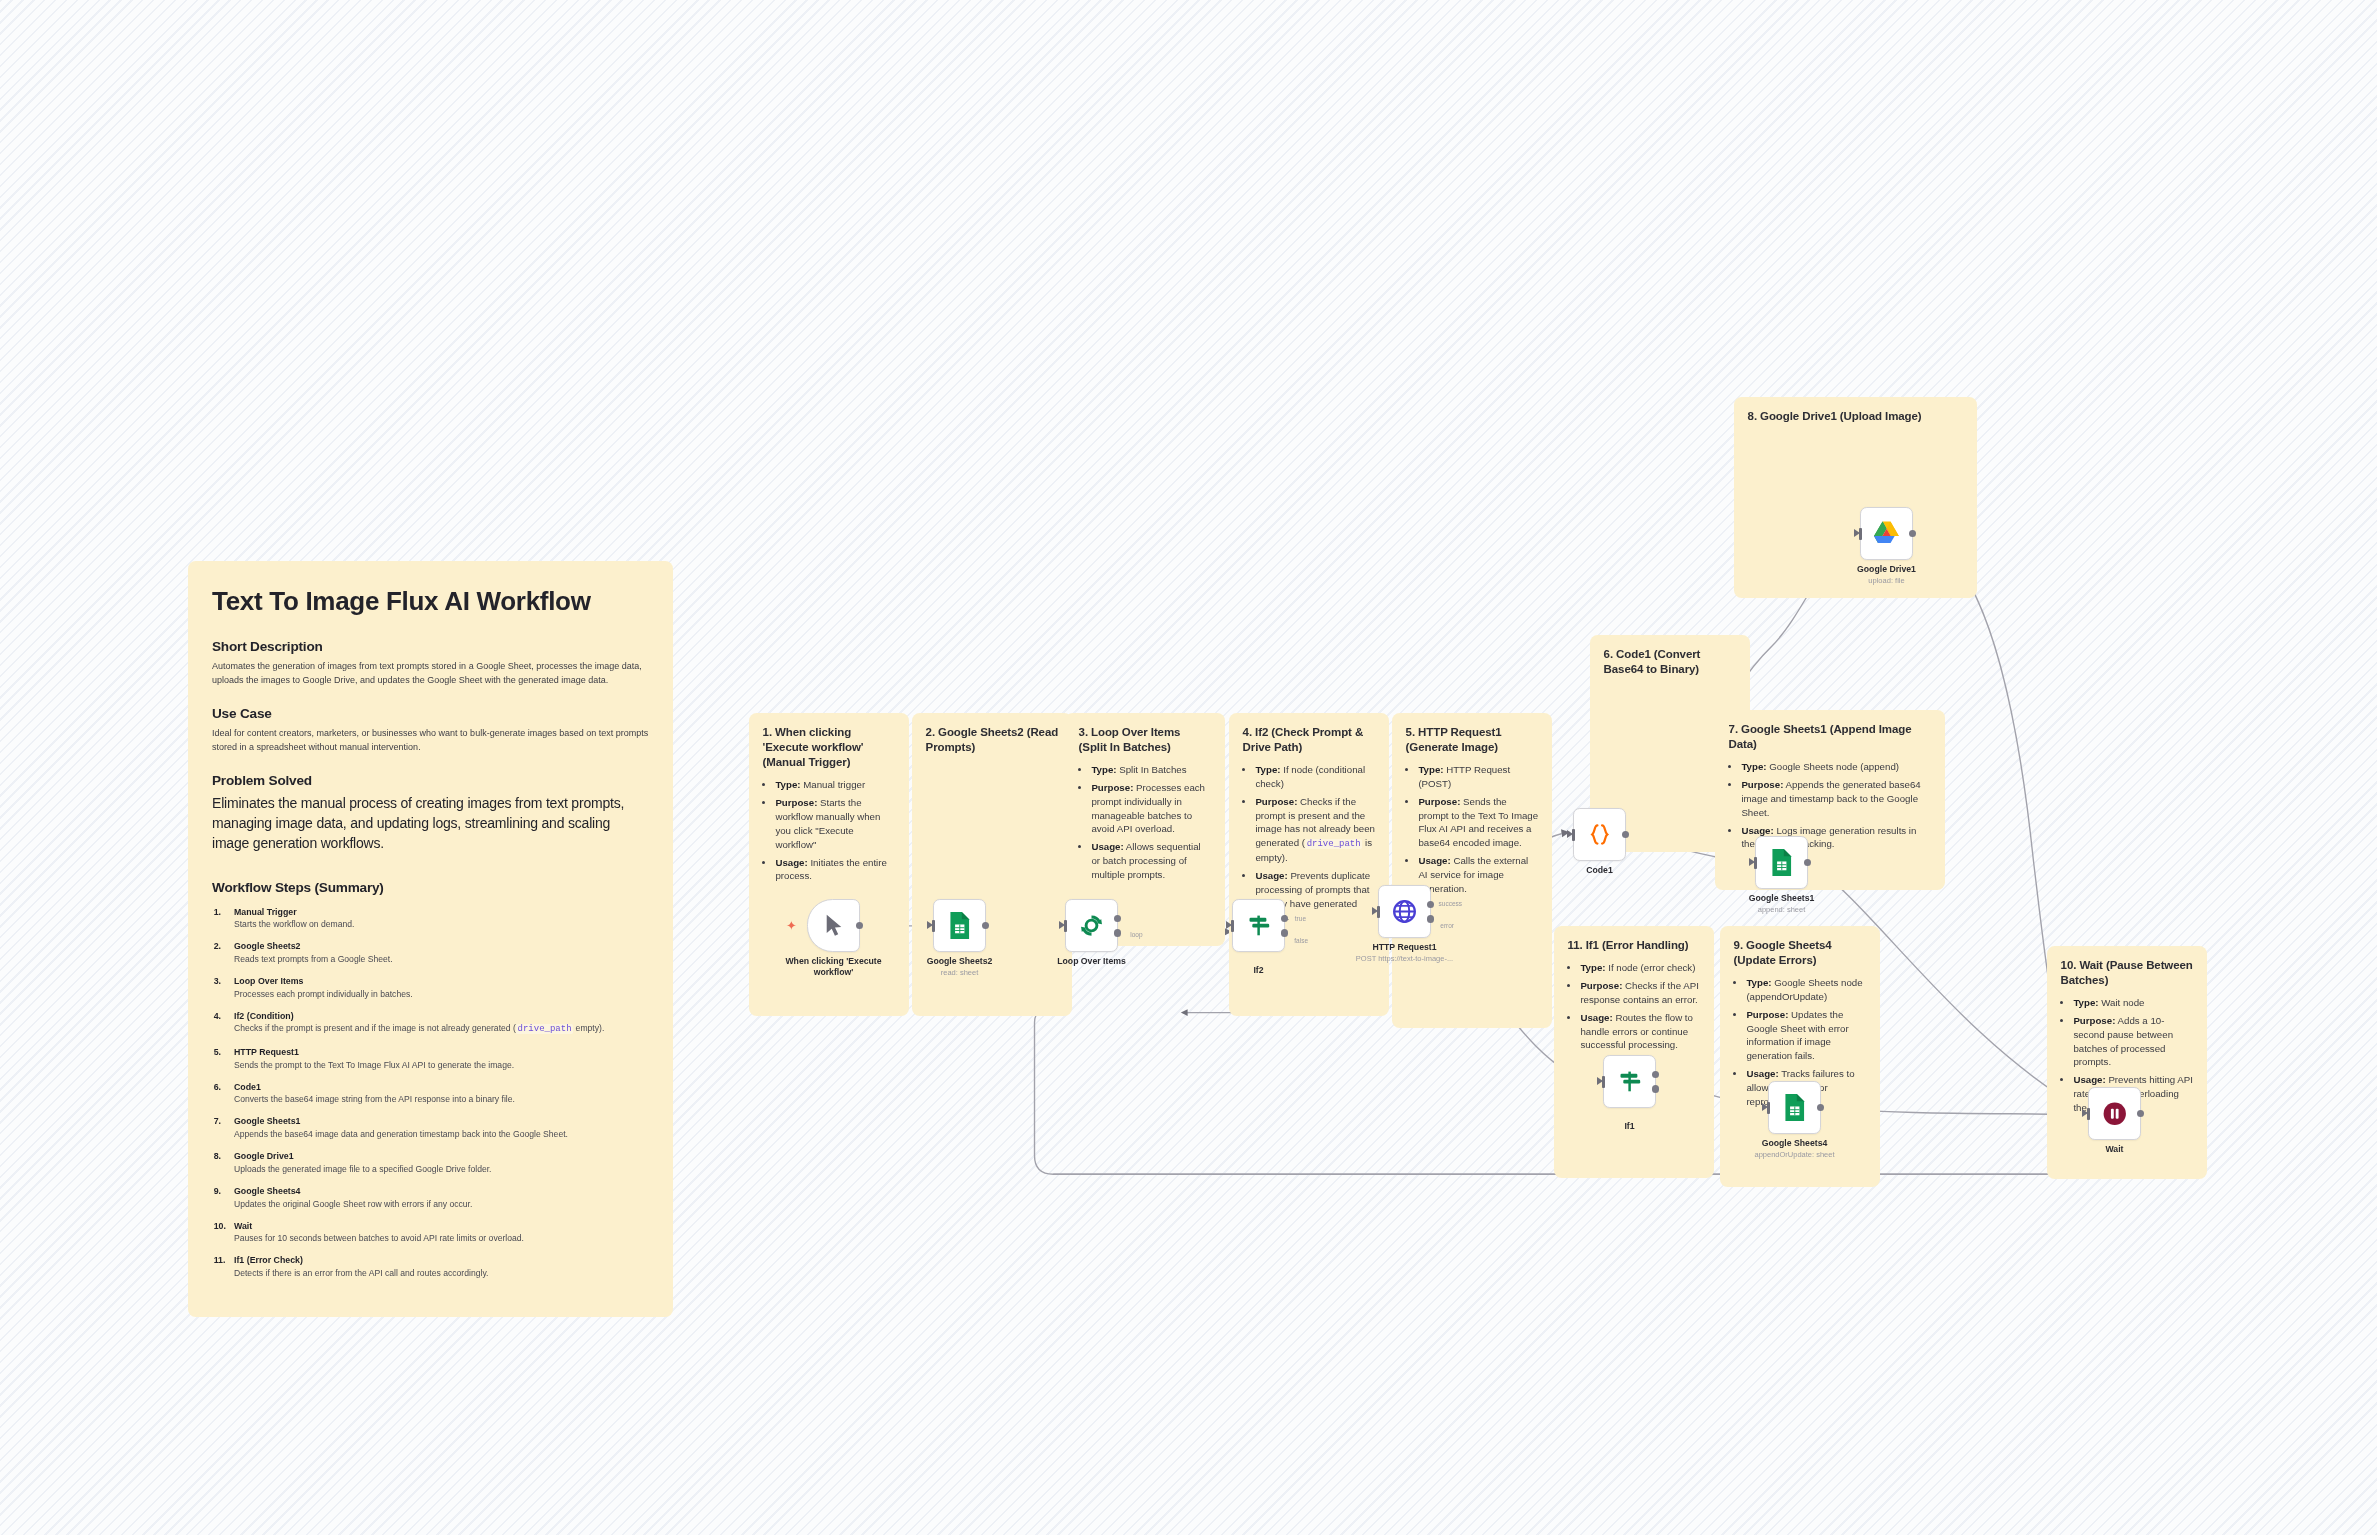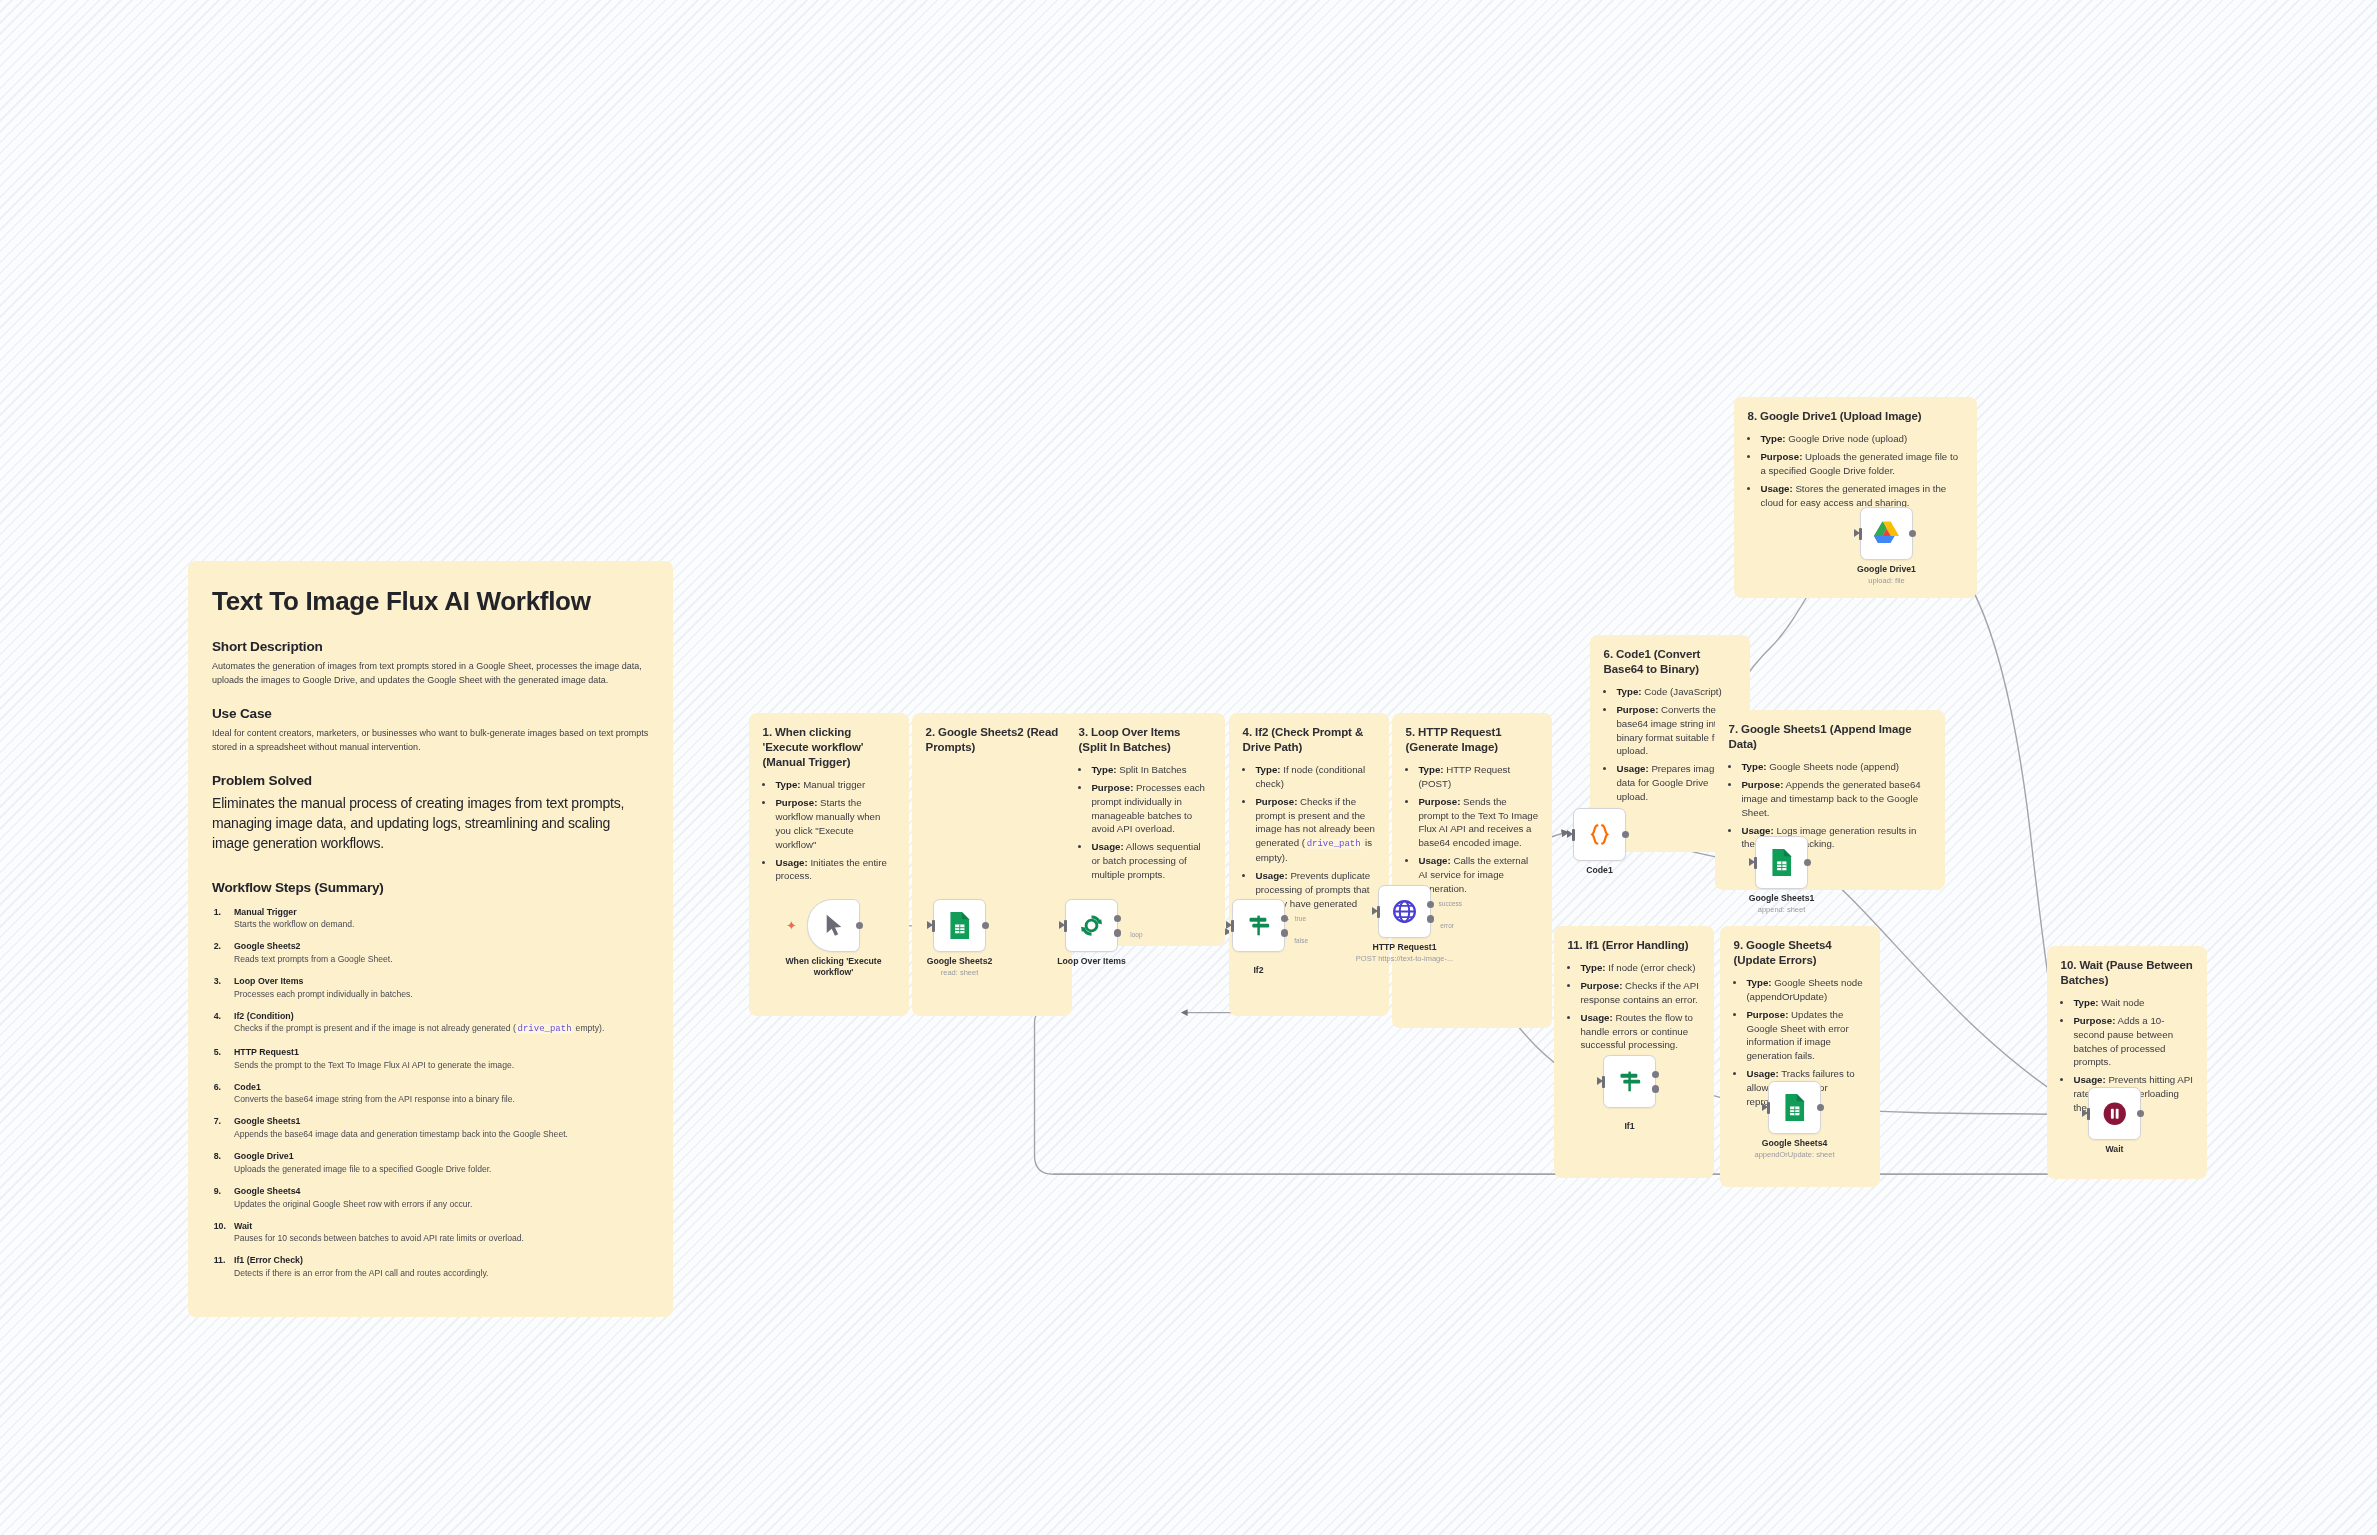--- a/index.html
+++ b/index.html
@@ -283,43 +283,33 @@
     <div class="note-title">5. HTTP Request1 (Generate Image)</div>
     <ul class="note-list">
         <li><b>Type:</b> HTTP Request (POST)</li>
         <li><b>Purpose:</b> Sends the prompt to the Text To Image Flux AI API and receives a base64 encoded image.</li>
         <li><b>Usage:</b> Calls the external AI service for image generation.</li>
       </ul>
   </div>
 
   <div class="sticky" style="left:1590px; top:635px; width:160px; height:217px;">
     <div class="note-title">6. Code1 (Convert Base64 to Binary)</div>
-    <ul class="note-list">
-        <li><b>Type:</b> Code (JavaScript)</li>
-        <li><b>Purpose:</b> Converts the base64 image string into a binary format suitable for upload.</li>
-        <li><b>Usage:</b> Prepares image data for Google Drive upload.</li>
-      </ul>
   </div>
 
   <div class="sticky" style="left:1715px; top:710px; width:230px; height:180px;">
     <div class="note-title">7. Google Sheets1 (Append Image Data)</div>
     <ul class="note-list">
         <li><b>Type:</b> Google Sheets node (append)</li>
         <li><b>Purpose:</b> Appends the generated base64 image and timestamp back to the Google Sheet.</li>
         <li><b>Usage:</b> Logs image generation results in the sheet for tracking.</li>
       </ul>
   </div>
 
   <div class="sticky" style="left:1734px; top:397px; width:243px; height:201px;">
     <div class="note-title">8. Google Drive1 (Upload Image)</div>
-    <ul class="note-list">
-        <li><b>Type:</b> Google Drive node (upload)</li>
-        <li><b>Purpose:</b> Uploads the generated image file to a specified Google Drive folder.</li>
-        <li><b>Usage:</b> Stores the generated images in the cloud for easy access and sharing.</li>
-      </ul>
   </div>
 
   <div class="sticky" style="left:1720px; top:926px; width:160px; height:261px;">
     <div class="note-title">9. Google Sheets4 (Update Errors)</div>
     <ul class="note-list">
         <li><b>Type:</b> Google Sheets node (appendOrUpdate)</li>
         <li><b>Purpose:</b> Updates the Google Sheet with error information if image generation fails.</li>
         <li><b>Usage:</b> Tracks failures to allow debugging or reprocessing.</li>
       </ul>
   </div>

